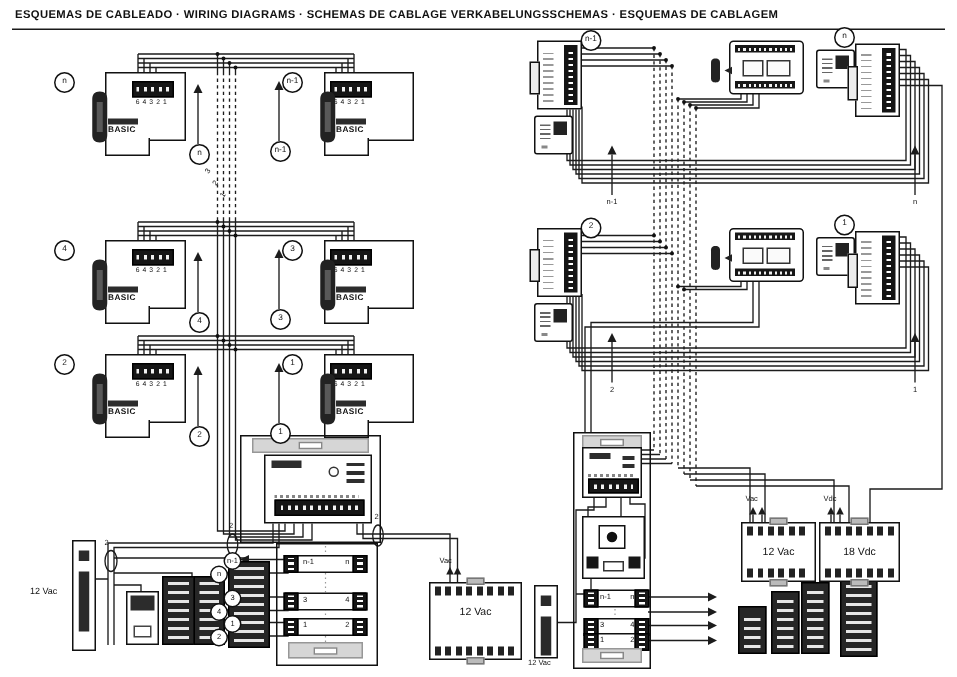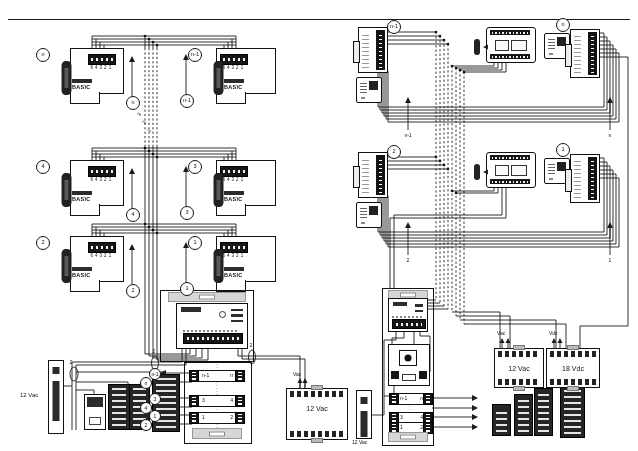--- a/index.html
+++ b/index.html
@@ -88,20 +88,21 @@
   .alab{position:absolute;width:18px;text-align:center;font-size:5px;z-index:4;line-height:1;}
   .mlab{position:absolute;width:10px;text-align:center;font-size:5px;z-index:4;line-height:1;}
   .sup{position:absolute;font-size:6px;z-index:4;line-height:1;}
   .sup.sm{font-size:5px;}
   .tagtxt{position:absolute;font-size:5px;z-index:4;line-height:1;}
 </style>
 </head>
 <body>
 
 <div class="stage">
+  <div class="title">ESQUEMAS DE CABLEADO · WIRING DIAGRAMS · SCHEMAS DE CABLAGE VERKABELUNGSSCHEMAS · ESQUEMAS DE CABLAGEM</div>
   <div class="rule"></div>
 
   <svg class="wires" width="638" height="451" viewBox="0 0 638 451">
     <g stroke="#1c1c1c" stroke-width="0.9" fill="none">
       <path d="M92,36 H236 M92,39 H236 M92,42 H236 M92,45 H236 M92,148 H236 M92,151 H236 M92,154 H236 M92,157 H236 M92,224 H236 M92,227 H236 M92,230 H236 M92,233 H236"></path>
       <path d="M92,36 V54 M96,39 V54 M100,42 V54 M104,45 V54 M224,45 V54 M228,42 V54 M232,39 V54 M236,36 V54 M92,148 V166 M96,151 V166 M100,154 V166 M104,157 V166 M224,157 V166 M228,154 V166 M232,151 V166 M236,148 V166 M92,224 V242 M96,227 V242 M100,230 V242 M104,233 V242 M224,233 V242 M228,230 V242 M232,227 V242 M236,224 V242"></path>
       <path d="M145,36 V48 M149,39 V48 M153,42 V48 M157,45 V48 M145,146 V354 H190 V341 M149,146 V356 H196 V341 M153,146 V358 H202 V341 M157,146 V360 H208 V341"></path>
       <path d="M132,96 V62 M186,94 V60 M132,208 V174 M186,206 V172 M132,284 V250 M186,282 V248"></path>
       <path d="M182,341 V362 H72 V430 M186,341 V365 H76 V430 M72,386 H62 M76,390 H94 V394 M76,382 H128 V384 M76,372 H165 V374 M238,341 V356 H300 V388 M242,341 V359 H305 V388 M300,388 V383 M305,388 V383"></path>
       <path d="M190,373 H166 M192,379 V382 H156 M190,398 H166 M192,404 V407 H156 M190,415 H166 M192,421 V424 H156"></path>

